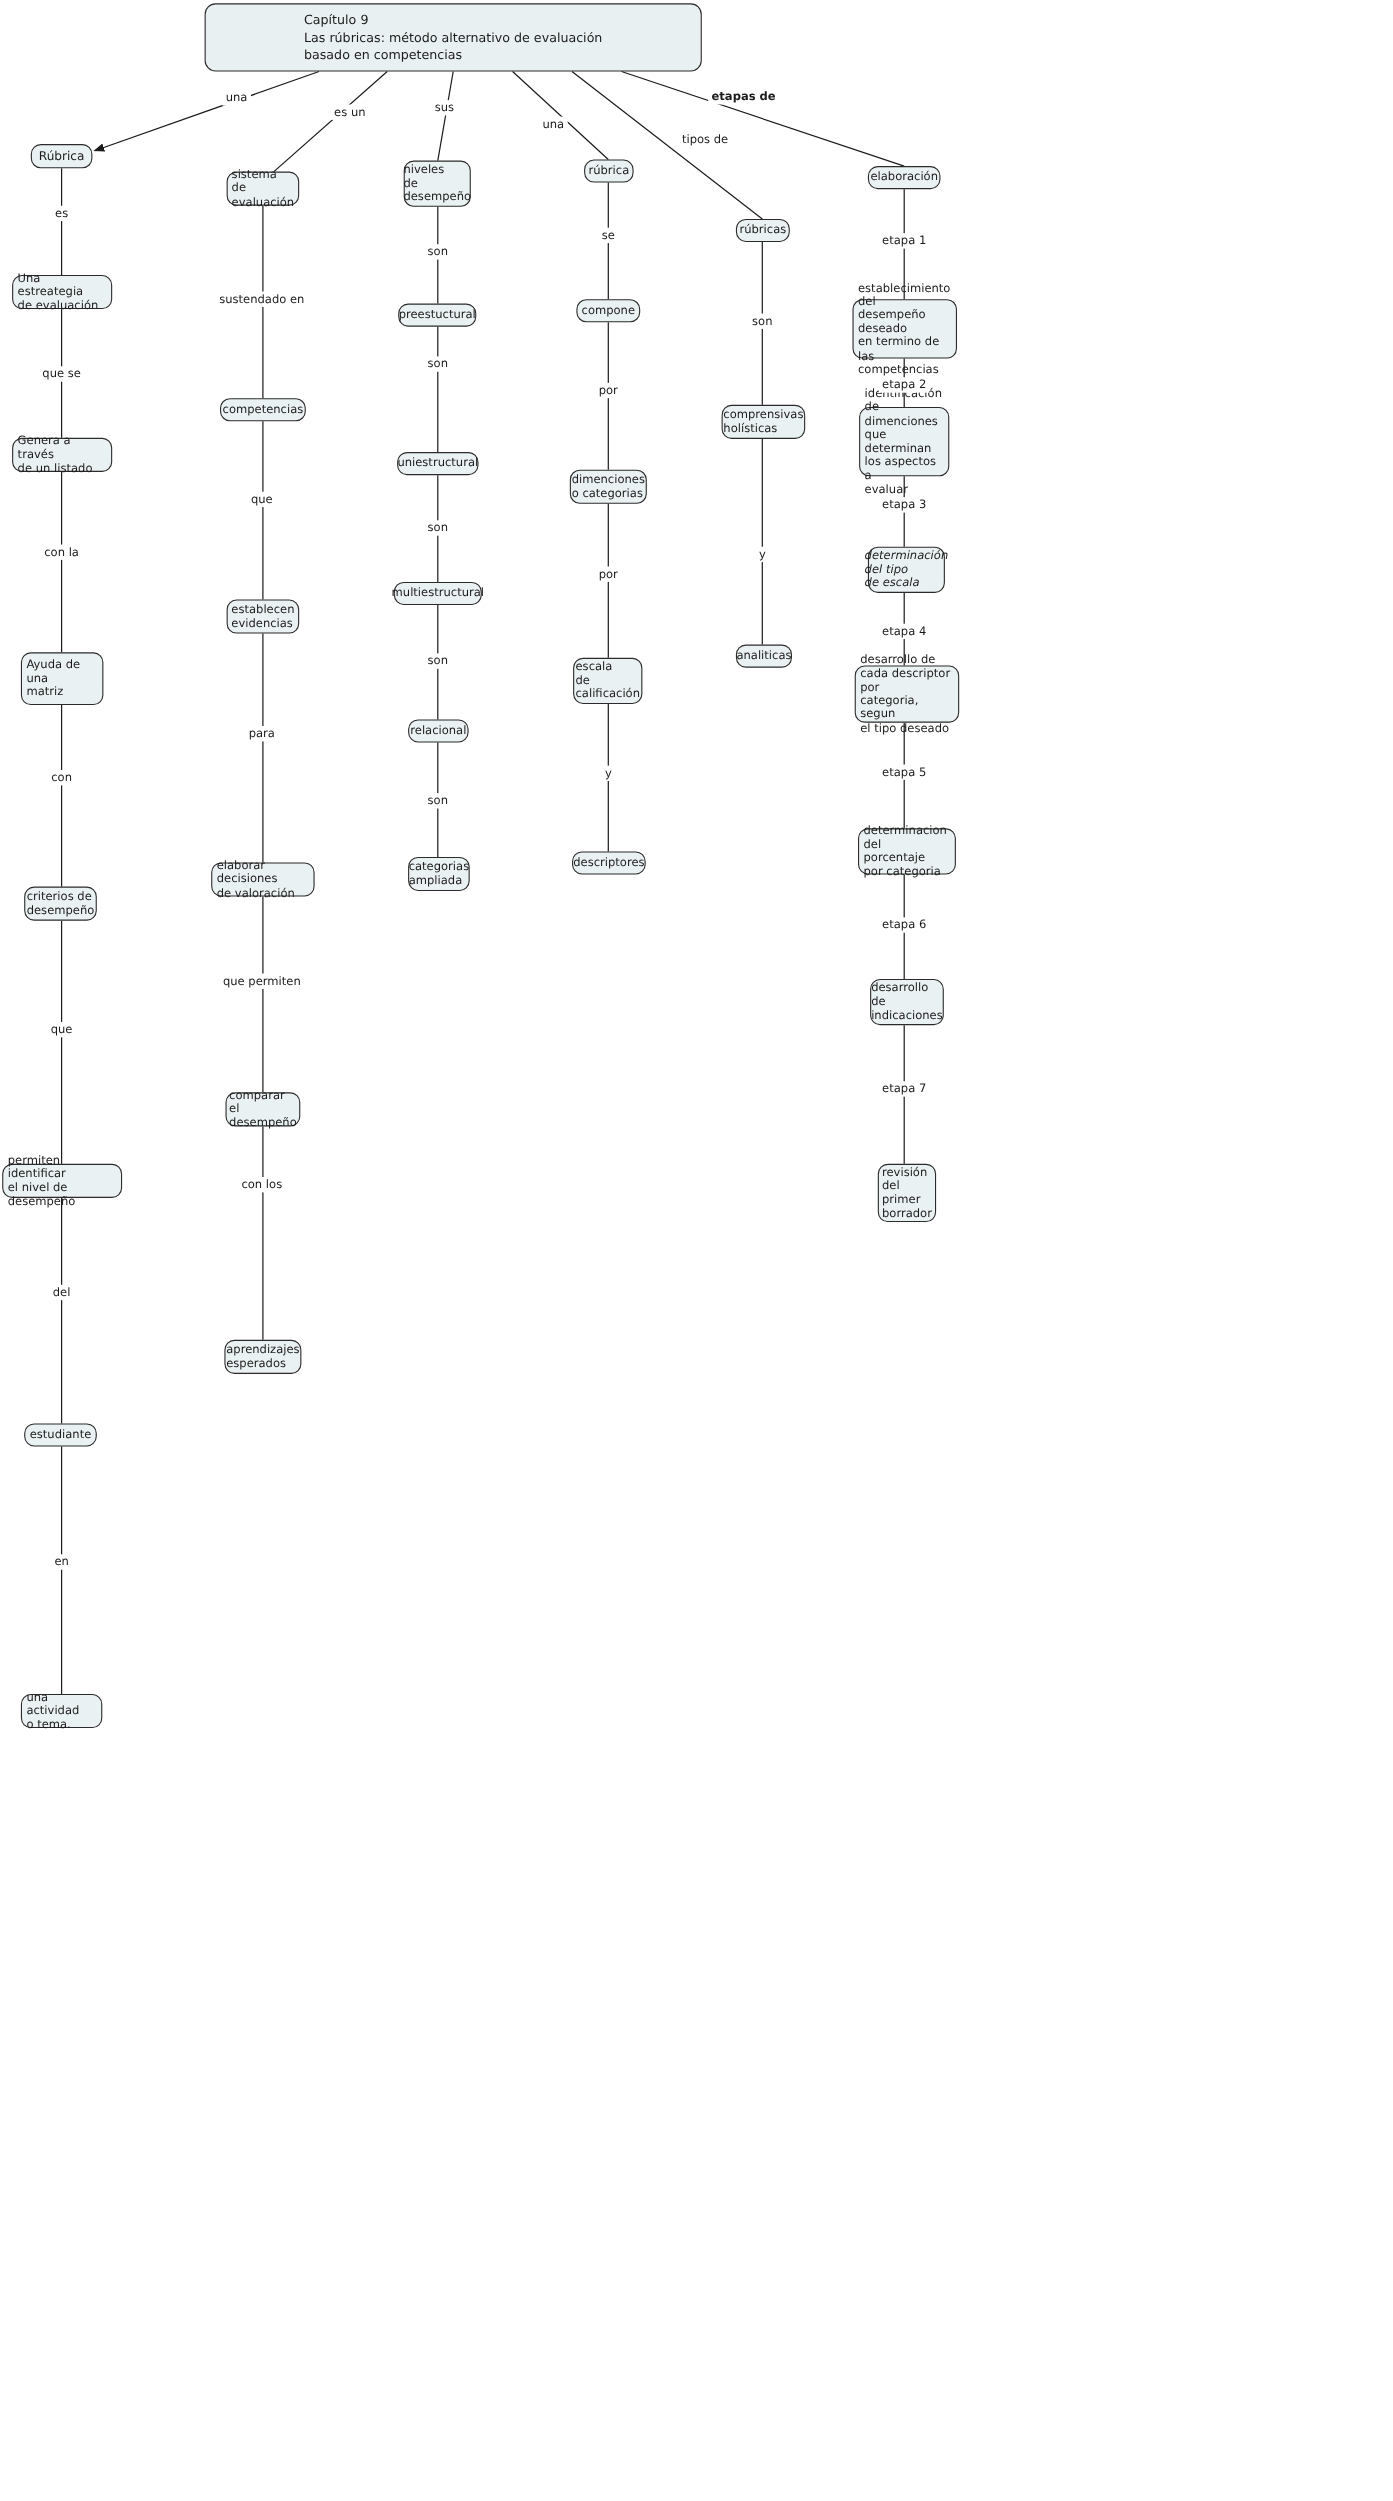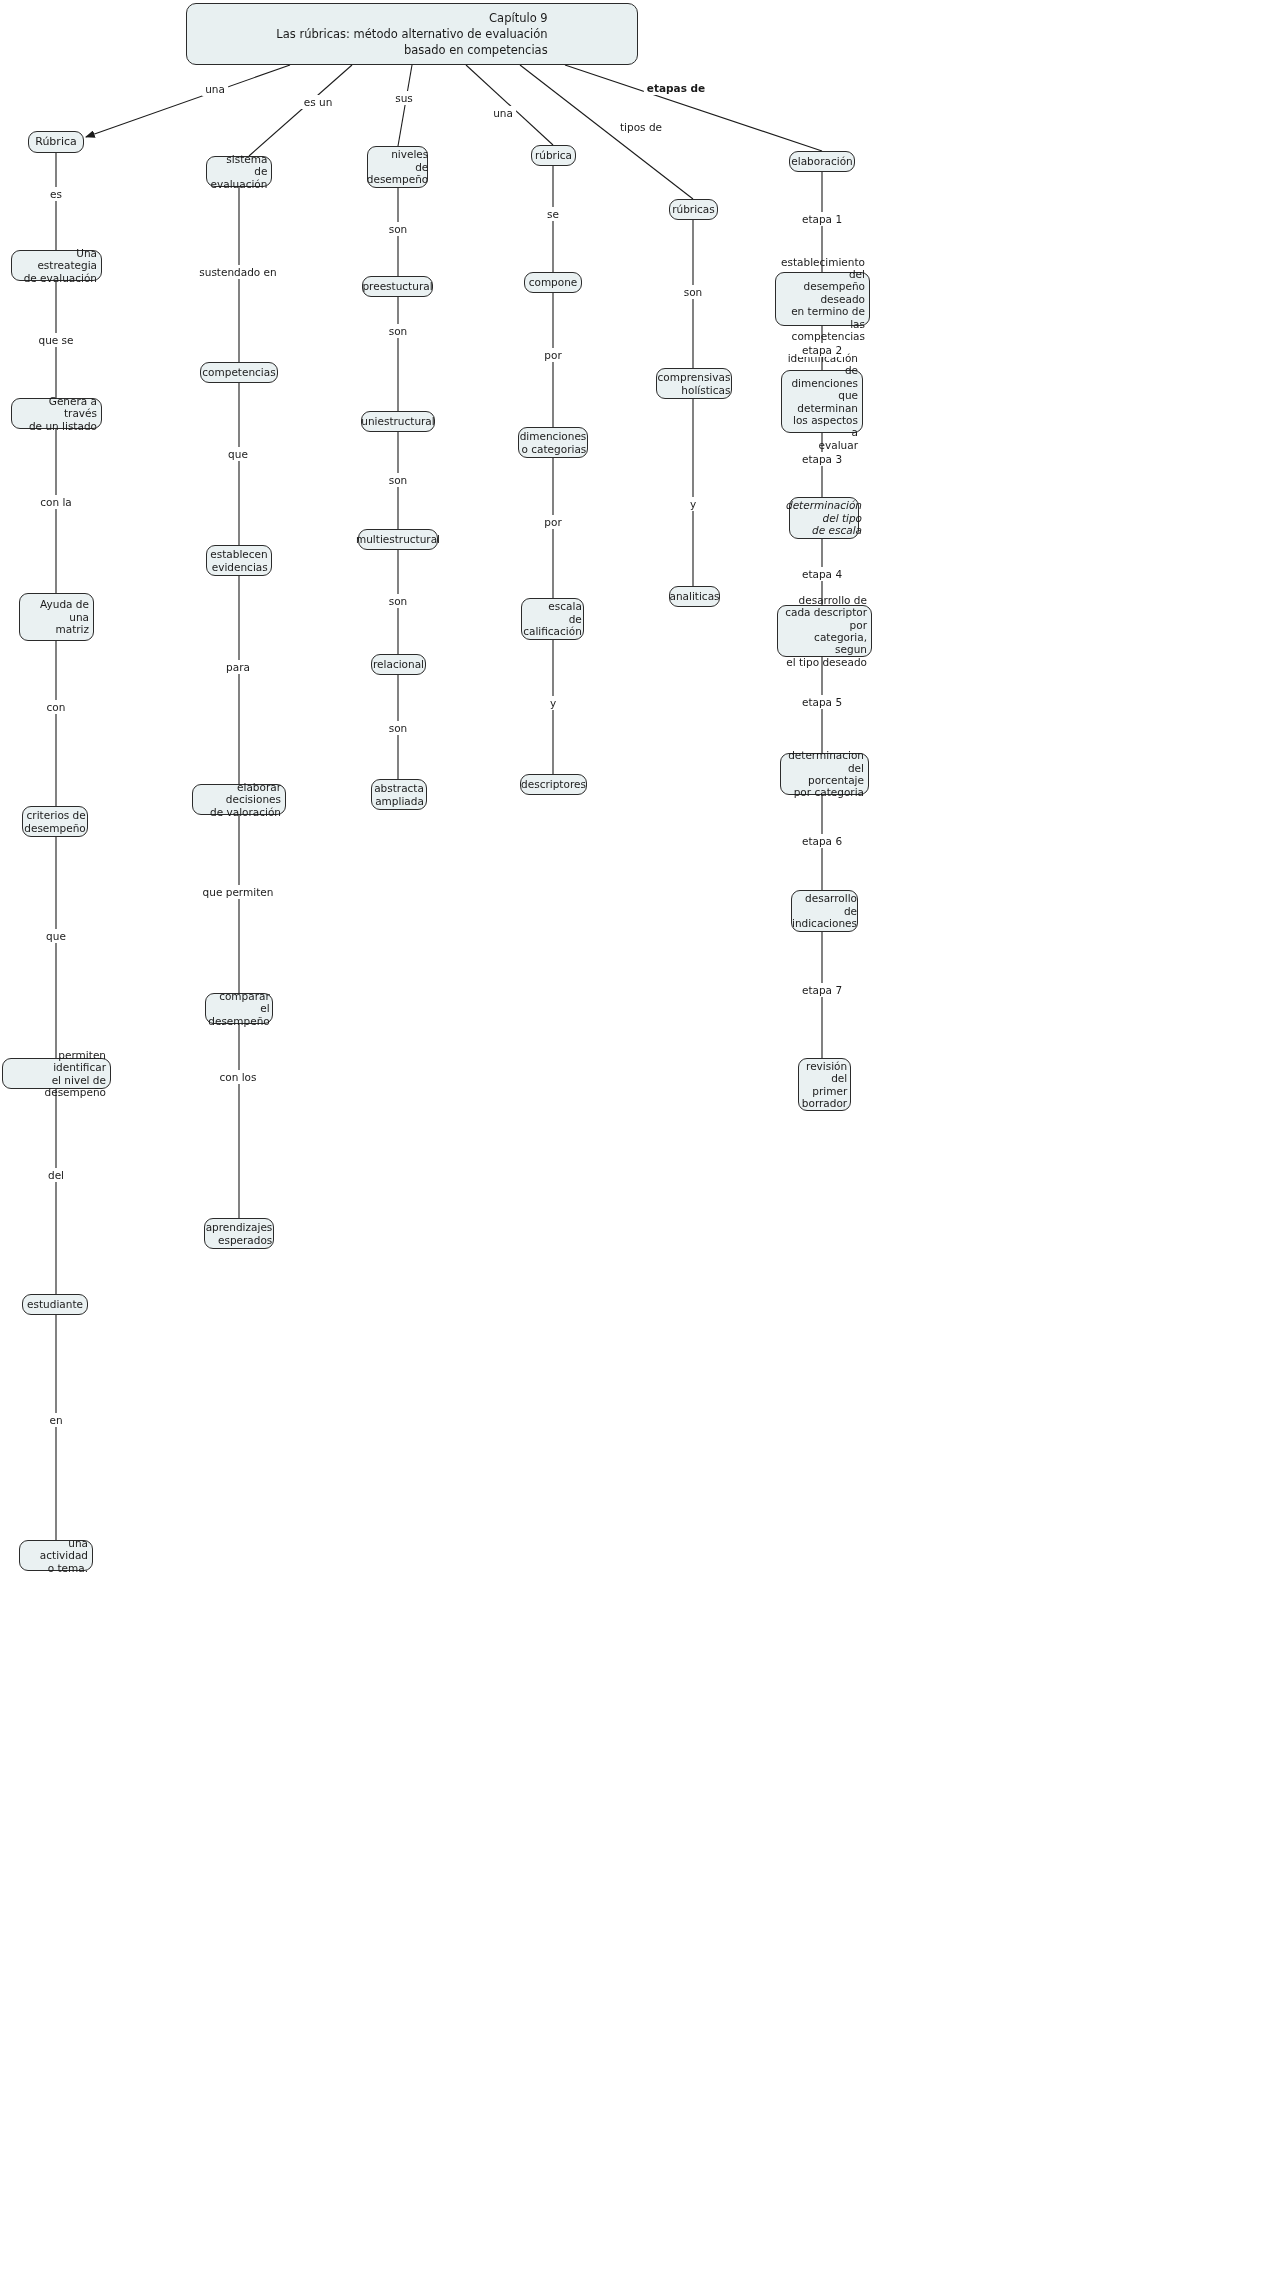--- a/index.html
+++ b/index.html
@@ -8,21 +8,21 @@
   #edges{position:absolute;left:0;top:0;width:1266px;height:2274px;}
   .node{
     position:absolute;
     box-sizing:border-box;
     background:#eaf1f2;
     border:1.2px solid #2b2b2b;
     border-radius:9px;
     display:flex;
     align-items:center;
     justify-content:center;
-    text-align:right;
+    text-align:left;
     color:#1b1b1b;
     line-height:1.18;
     white-space:pre-line;
     padding:2px 4px;
   }
   .node.root{
     background:#e8f0f1;
     border-radius:10px;
     font-size:11.5px;
     line-height:1.42;
@@ -117,21 +117,21 @@
 desempeño</div>
       <div class="node n-sm" style="left: 204px; top: 1218px; width: 70px; height: 31px;">aprendizajes
 esperados</div>
       <div class="node n-sm" style="left: 367px; top: 146px; width: 61px; height: 42px;">niveles
 de
 desempeño</div>
       <div class="node n-sm" style="left: 362px; top: 276px; width: 71px; height: 21px;">preestuctural</div>
       <div class="node n-sm" style="left: 361px; top: 411px; width: 74px; height: 21px;">uniestructural</div>
       <div class="node n-sm" style="left: 358px; top: 529px; width: 80px; height: 21px;">multiestructural</div>
       <div class="node n-sm" style="left: 371px; top: 654px; width: 55px; height: 21px;">relacional</div>
-      <div class="node n-sm" style="left: 371px; top: 779px; width: 56px; height: 31px;">abstracta
+      <div class="node n-sm" style="left: 371px; top: 779px; width: 56px; height: 31px;">categorias
 ampliada</div>
       <div class="node n-sm" style="left: 531px; top: 145px; width: 45px; height: 21px;">rúbrica</div>
       <div class="node n-sm" style="left: 524px; top: 272px; width: 58px; height: 21px;">compone</div>
       <div class="node n-sm" style="left: 518px; top: 427px; width: 70px; height: 31px;">dimenciones
 o categorias</div>
       <div class="node n-sm" style="left: 521px; top: 598px; width: 63px; height: 42px;">escala
 de
 calificación</div>
       <div class="node n-sm" style="left: 520px; top: 774px; width: 67px; height: 21px;">descriptores</div>
       <div class="node n-sm" style="left: 669px; top: 199px; width: 49px; height: 21px;">rúbricas</div>

